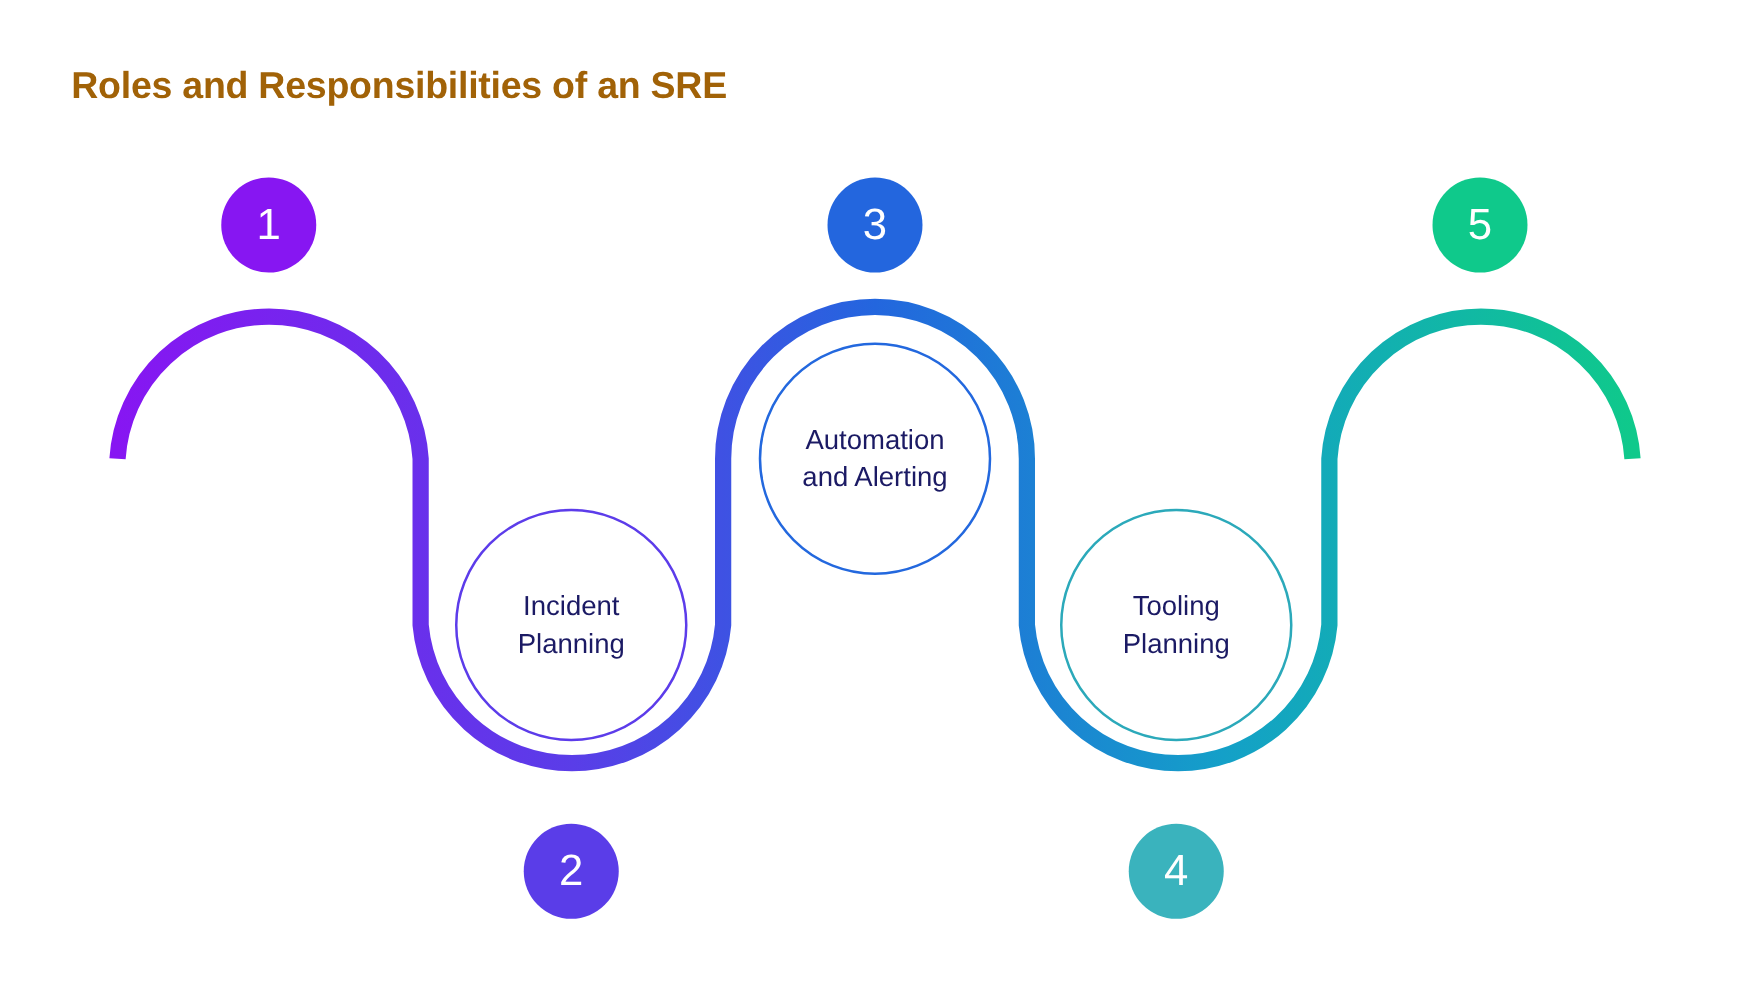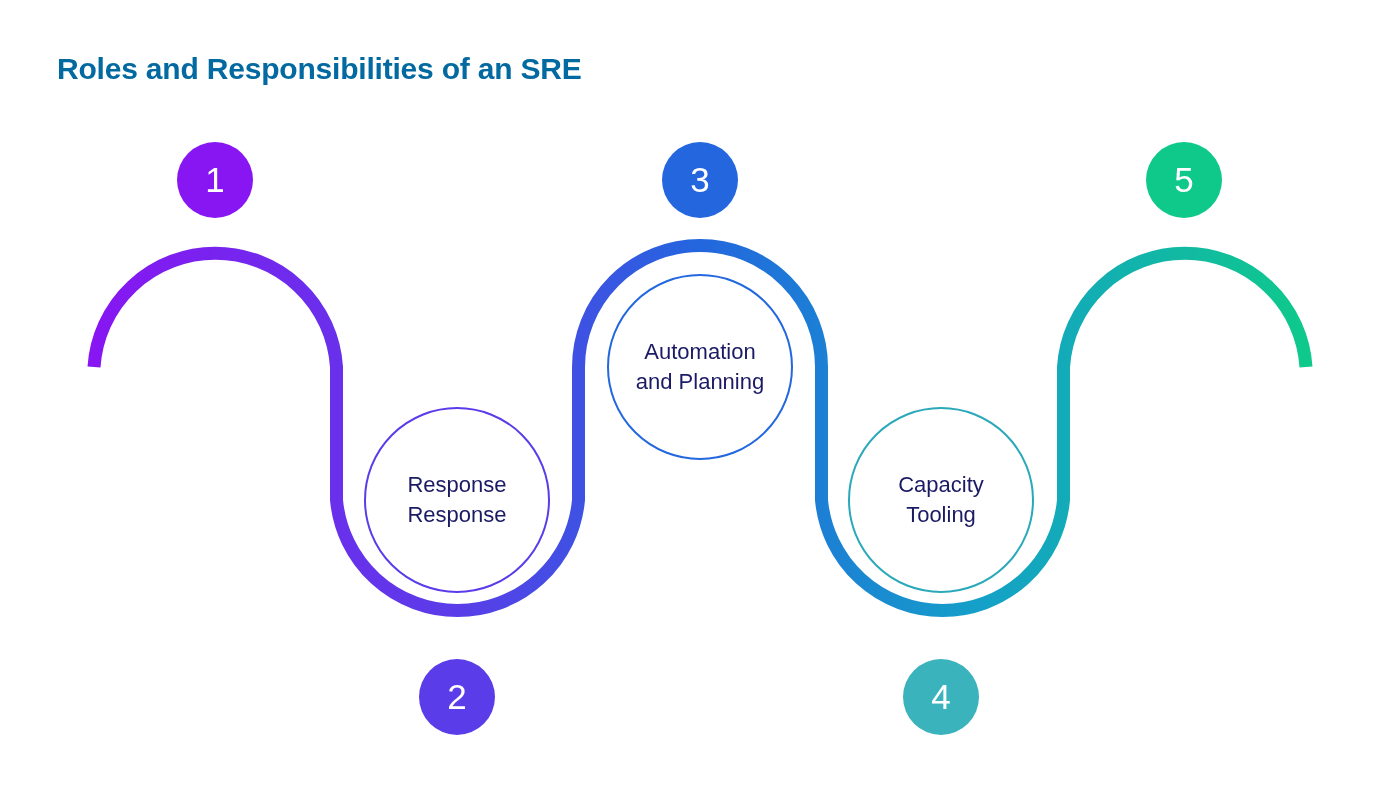--- a/index.html
+++ b/index.html
@@ -77,21 +77,21 @@
   .badge-2 { left: 419px;  top: 659px; }
   .badge-3 { left: 662px;  top: 142px; }
   .badge-4 { left: 903px;  top: 659px; }
   .badge-5 { left: 1146px; top: 142px; }
 </style>
 </head>
 <body>
 
 <div class="canvas">
 
-  <h1 class="title" style="color: #0369a1;">Roles and Responsibilities of an SRE</h1>
+  <h1 class="title" style="color: #a16207;">Roles and Responsibilities of an SRE</h1>
 
   <svg class="wave-svg" viewBox="0 0 1400 788" xmlns="http://www.w3.org/2000/svg" aria-hidden="true">
     <defs>
       <linearGradient id="waveGrad" gradientUnits="userSpaceOnUse" x1="94" y1="0" x2="1306" y2="0">
         <stop offset="0%" stop-color="#8716f2"></stop>
         <stop offset="30%" stop-color="#5a3de8"></stop>
         <stop offset="50%" stop-color="#2366de"></stop>
         <stop offset="73%" stop-color="#14a0c8"></stop>
         <stop offset="100%" stop-color="#0fc98b"></stop>
       </linearGradient>
@@ -105,28 +105,28 @@
              L 821.5 500
              A 121.5 121.5 0 0 0 1063.5 500
              L 1063.5 367
              A 121.5 121.5 0 0 1 1306 367" fill="none" stroke="url(#waveGrad)" stroke-width="13" stroke-linecap="butt"></path>
   </svg>
 
   <div class="badge badge-1" style="background-color: rgb(135, 22, 242);">1</div>
 
   <div class="badge badge-2" style="background-color: rgb(90, 61, 232);">2</div>
   <div class="ring ring-2" style="border-color: rgb(92, 60, 234);">
-    <span class="ring-label">Response Response</span>
+    <span class="ring-label">Incident Planning</span>
   </div>
 
   <div class="badge badge-3" style="background-color: rgb(35, 102, 222);">3</div>
   <div class="ring ring-3" style="border-color: rgb(35, 104, 222);">
-    <span class="ring-label">Automation and Planning</span>
+    <span class="ring-label">Automation and Alerting</span>
   </div>
 
   <div class="badge badge-4" style="background-color: rgb(58, 179, 189);">4</div>
   <div class="ring ring-4" style="border-color: rgb(43, 169, 186);">
-    <span class="ring-label">Capacity Tooling</span>
+    <span class="ring-label">Tooling Planning</span>
   </div>
 
   <div class="badge badge-5" style="background-color: rgb(15, 201, 139);">5</div>
 
 </div>
 
 </body></html>

